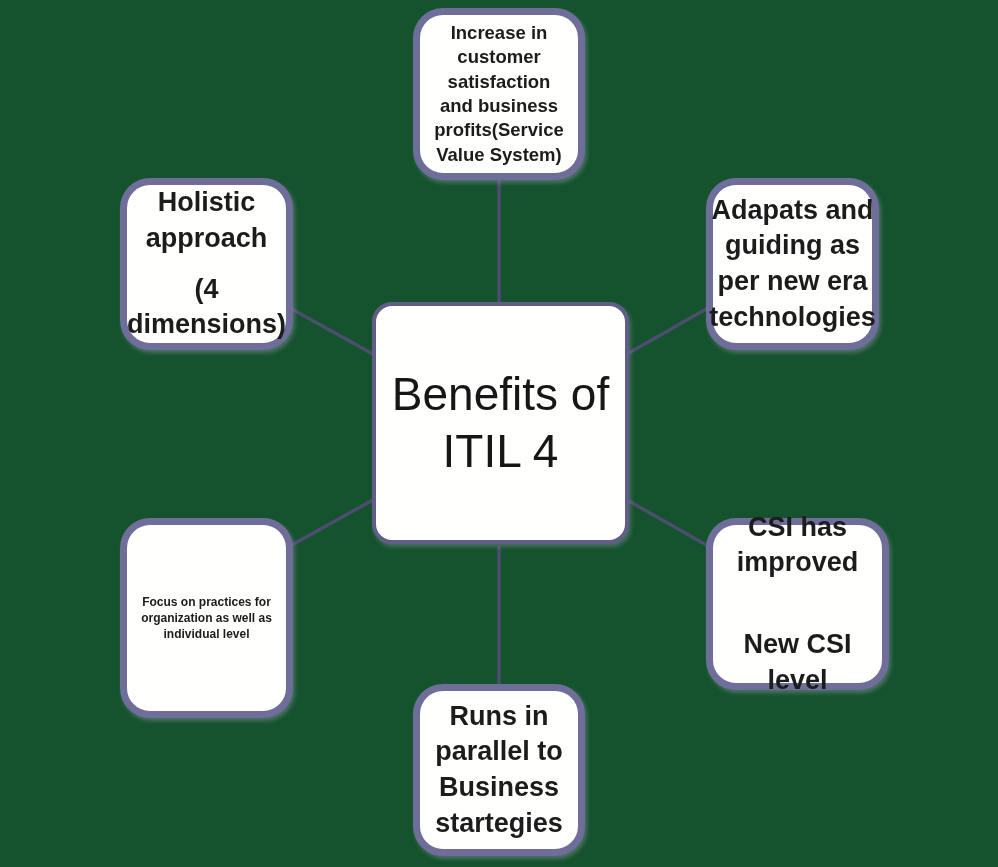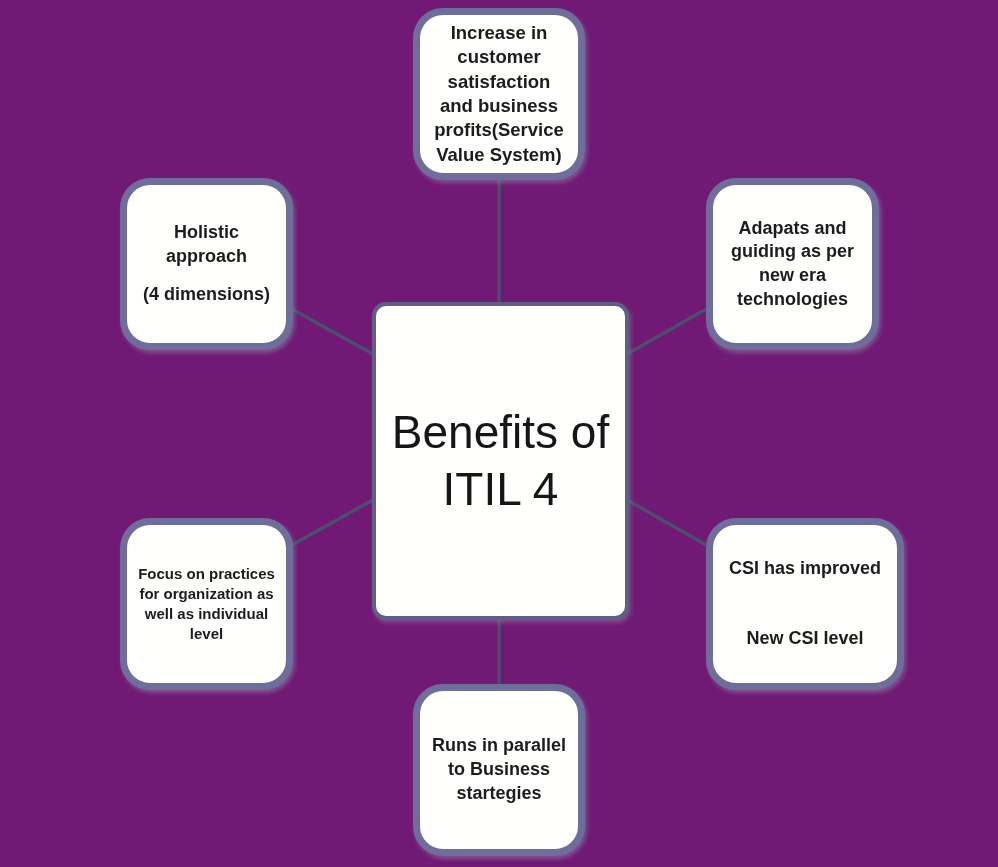--- a/index.html
+++ b/index.html
@@ -5,56 +5,56 @@
   * { box-sizing: border-box; margin: 0; padding: 0; }
   html, body {
     width: 998px; height: 867px;
     background: #fffffd;
     font-family: "Liberation Sans", "DejaVu Sans", sans-serif;
     overflow: hidden;
   }
   .canvas {
     position: relative;
     width: 998px; height: 867px;
-    background: #701a75;
+    background: #14532d;
   }
   svg.connectors {
     position: absolute; left: 0; top: 0;
     width: 998px; height: 867px;
   }
   .node {
     position: absolute;
     display: flex;
     flex-direction: column;
     align-items: center;
     justify-content: center;
     text-align: center;
     background: #fffffe;
     border: 7px solid #6f6d99;
     border-radius: 30px;
     box-shadow: 2px 3px 4px rgba(150,150,175,0.45);
     color: #1c1c1c;
     font-weight: bold;
-    font-size: 18px;
+    font-size: 27px;
     line-height: 1.32;
     padding: 6px 10px;
   }
   .node p + p { margin-top: 15px; }
 
   .node-top-center     { left: 413px; top: 8px;   width: 172px; height: 172px; font-size: 18.5px; }
   .node-top-left       { left: 120px; top: 178px; width: 173px; height: 172px; }
   .node-top-right      { left: 706px; top: 178px; width: 173px; height: 172px; }
-  .node-bottom-left    { left: 120px; top: 518px; width: 173px; height: 172px; font-size: 15px; line-height: 1.35; }
-  .node-bottom-right   { left: 706px; top: 518px; width: 198px; height: 172px; gap: 31px; }
+  .node-bottom-left    { left: 120px; top: 518px; width: 173px; height: 200px; font-size: 12px; line-height: 1.35; }
+  .node-bottom-right   { left: 706px; top: 518px; width: 183px; height: 172px; gap: 31px; }
   .node-bottom-center  { left: 413px; top: 684px; width: 172px; height: 172px; align-items: center; }
 
   .node-center {
-    left: 372px; top: 302px; width: 257px; height: 318px;
+    left: 372px; top: 302px; width: 257px; height: 242px;
     border: 4px solid #605e87;
-    border-radius: 14px;
+    border-radius: 20px;
     font-weight: normal;
     font-size: 46px;
     line-height: 1.24;
     color: #161616;
     box-shadow: 2px 3px 4px rgba(150,150,175,0.4);
     padding: 6px 14px;
   }
 </style>
 </head>
 <body>

